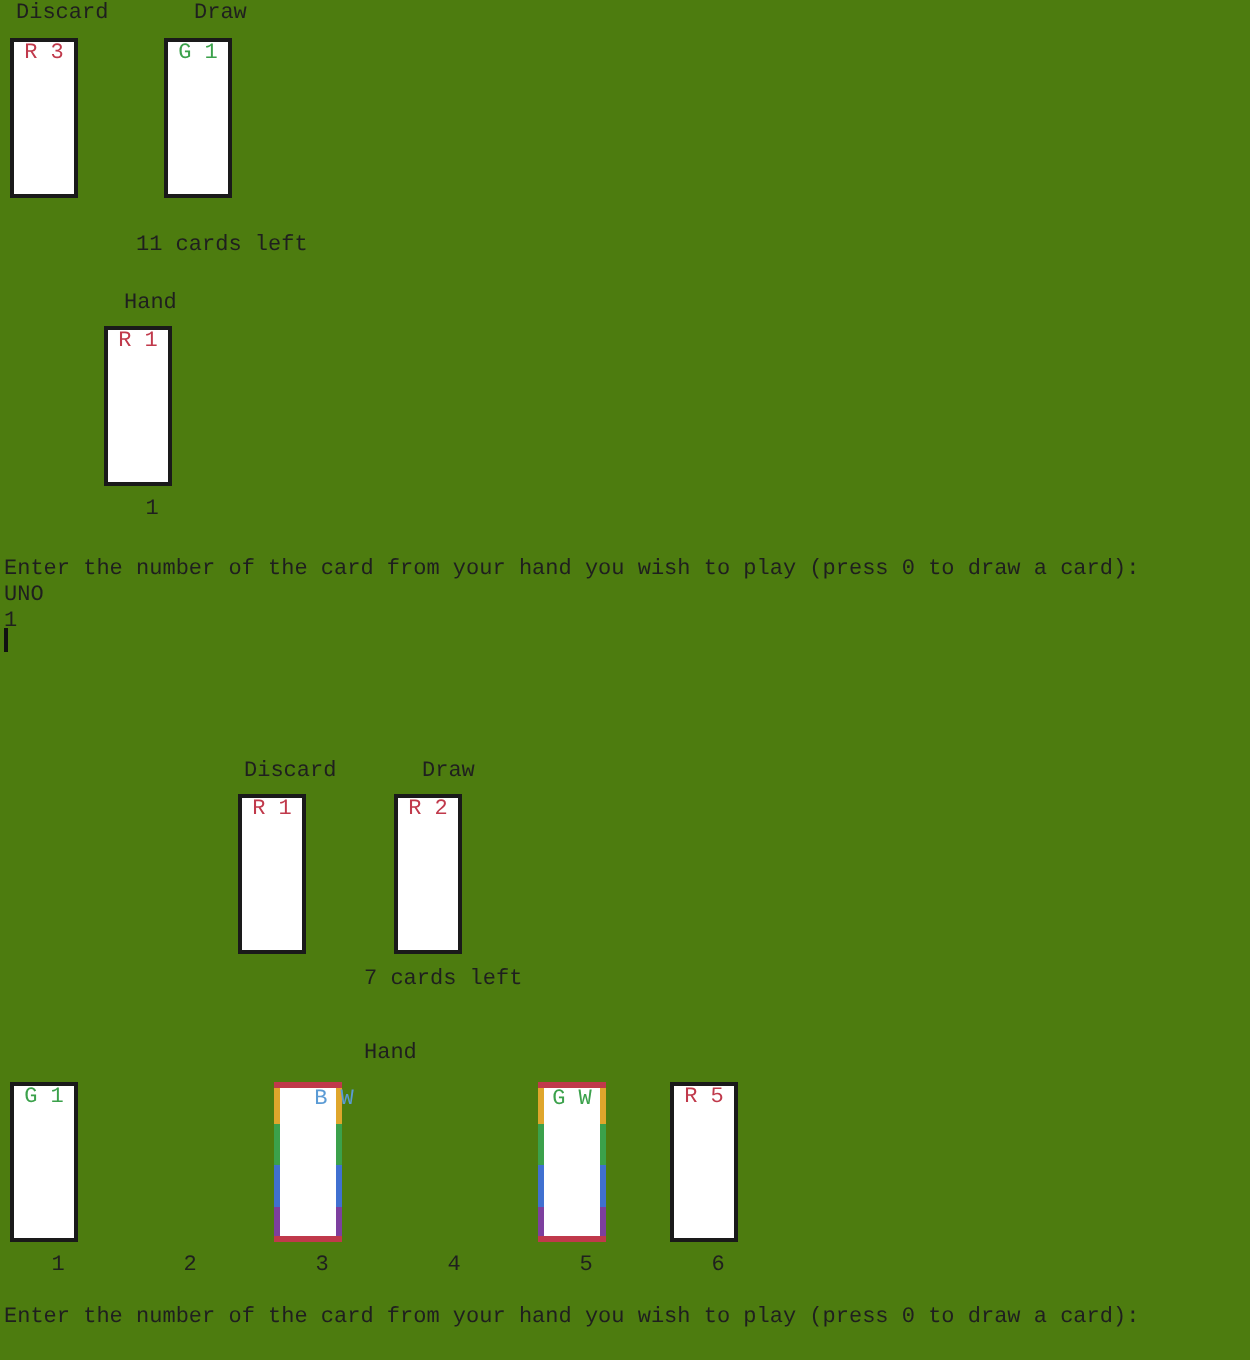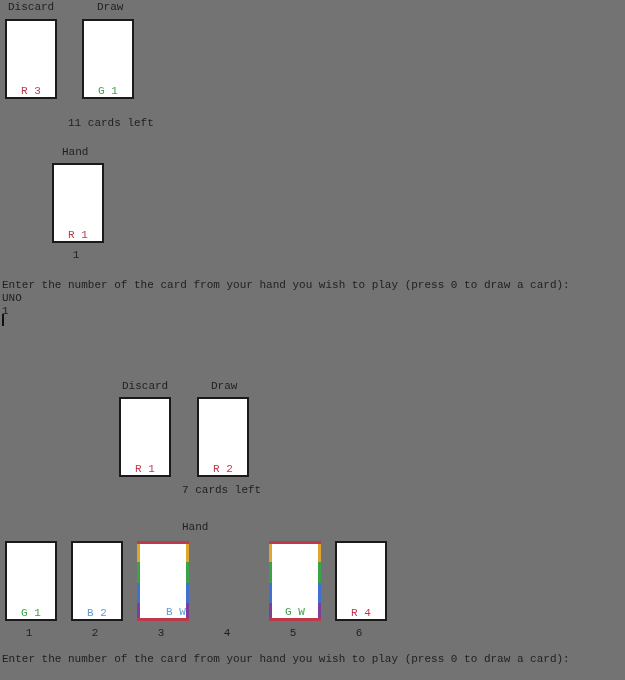--- a/index.html
+++ b/index.html
@@ -5,37 +5,37 @@
   html, body { margin: 0; padding: 0; background: #fff; }
   body {
     font-family: "Liberation Mono", "DejaVu Sans Mono", monospace;
     font-size: 11px;
     color: var(--ink, #1f1f1f);
   }
   .screen {
     position: relative;
     width: 625px;
     height: 680px;
-    background: #737373;
+    background: #4d7c0f;
     overflow: hidden;
   }
   .txt {
     position: absolute;
     line-height: 13px;
     white-space: pre;
   }
   .card {
     position: absolute;
-    width: 52px;
+    width: 34px;
     height: 80px;
     box-sizing: border-box;
     border: 2px solid var(--border-black, #1a1a1a);
     background: #fff;
     display: flex;
-    align-items: flex-end;
+    align-items: flex-start;
     justify-content: center;
   }
   .card.wild {
     border-width: 3px;
     border-style: solid;
     border-image: linear-gradient(to bottom,
       var(--wc0) 0%,  var(--wc0) 4%,
       var(--wc1) 4%,  var(--wc1) 26%,
       var(--wc2) 26%, var(--wc2) 52%,
       var(--wc3) 52%, var(--wc3) 78%,
@@ -104,35 +104,32 @@
 
     <span class="txt" style="left:182px;top:484px">7 cards left</span>
 
     <span class="txt" style="left:182px;top:521px">Hand</span>
 
     <div class="hand-row" style="left:5px;top:541px;width:400px;height:100px">
         <div class="card" style="left: 0px; top: 0px;">
           <span class="card-face" style="color: rgb(59, 161, 75);">G 1</span>
         </div>
         <span class="card-index" style="left: 0px;">1</span>
-        <div class="card" style="left: 66px; top: 0px;">
-          <span class="card-face" style="color: rgb(91, 155, 213);">B 2</span>
-        </div>
         <span class="card-index" style="left: 66px;">2</span>
         <div class="card wild" style="left: 132px; top: 0px;">
           <span class="card-face" style="color: rgb(91, 155, 213); padding-left: 26px;">B W</span>
         </div>
         <span class="card-index" style="left: 132px;">3</span>
         <span class="card-index" style="left: 198px;">4</span>
         <div class="card wild" style="left: 264px; top: 0px; border-radius: 10px;">
           <span class="card-face" style="color: rgb(59, 161, 75);">G W</span>
         </div>
         <span class="card-index" style="left: 264px;">5</span>
         <div class="card" style="left: 330px; top: 0px;">
-          <span class="card-face" style="color: rgb(192, 57, 75);">R 4</span>
+          <span class="card-face" style="color: rgb(192, 57, 75);">R 5</span>
         </div>
         <span class="card-index" style="left: 330px;">6</span>
       </div>
 
     <span class="txt" style="left:2px;top:653px">Enter the number of the card from your hand you wish to play (press 0 to draw a card):</span>
   </section>
 
 </div>
 
 </body></html>

